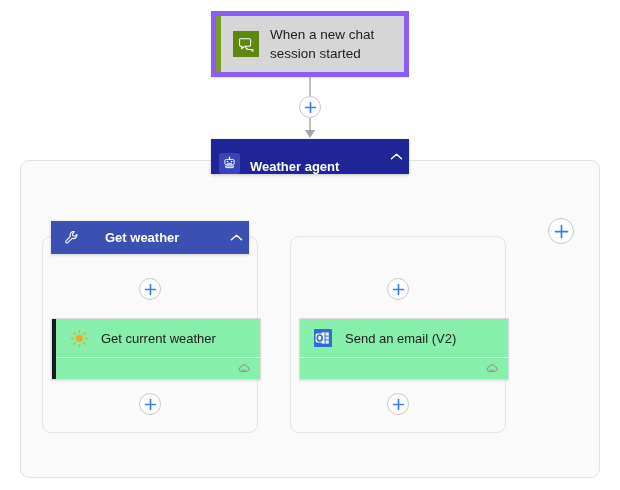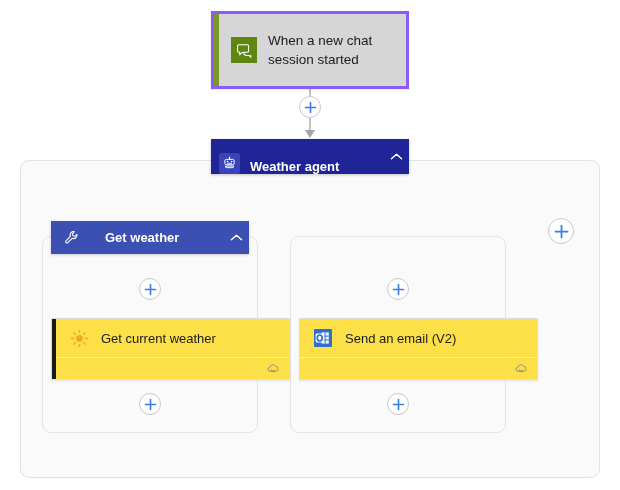--- a/index.html
+++ b/index.html
@@ -26,23 +26,23 @@
     width: 620px; height: 490px;
     pointer-events: none;
   }
 
   
   .abs { position: absolute; box-sizing: border-box; }
 
   
   .trigger {
     left: 211px; top: 11px;
-    width: 198px; height: 78px;
+    width: 198px; height: 66px;
     background: #d6d6d6;
-    border: 3px solid #8b5cf6;
+    border: 5px solid #8b5cf6;
     display: flex;
     align-items: center;
     box-shadow: 0 1px 2px rgba(0,0,0,0.10);
   }
   .trigger-bar {
     width: 5px;
     align-self: stretch;
     background: #7a9a23;
   }
   .trigger-icon {
@@ -133,23 +133,23 @@
     margin-left: 22px;
     font-size: 13px;
     font-weight: bold;
     color: #ffffff;
     flex: 1;
   }
 
   
   .action {
     top: 318px;
-    width: 239px;
+    width: 210px;
     height: 62px;
-    background: #fde047;
+    background: #86efac;
     border: 1px solid #dddddd;
     display: flex;
     box-shadow: 0 1px 2px rgba(0,0,0,0.10);
     z-index: 4;
   }
   .action.left  { left: 51px; }
   .action.right { left: 299px; flex-direction: column; }
   .action-bar { width: 4px; align-self: stretch; flex: none; }
   .action-bar.dark { background: #1a1a1a; }
   .action-bar.blue { background: #2f6fd0; }

